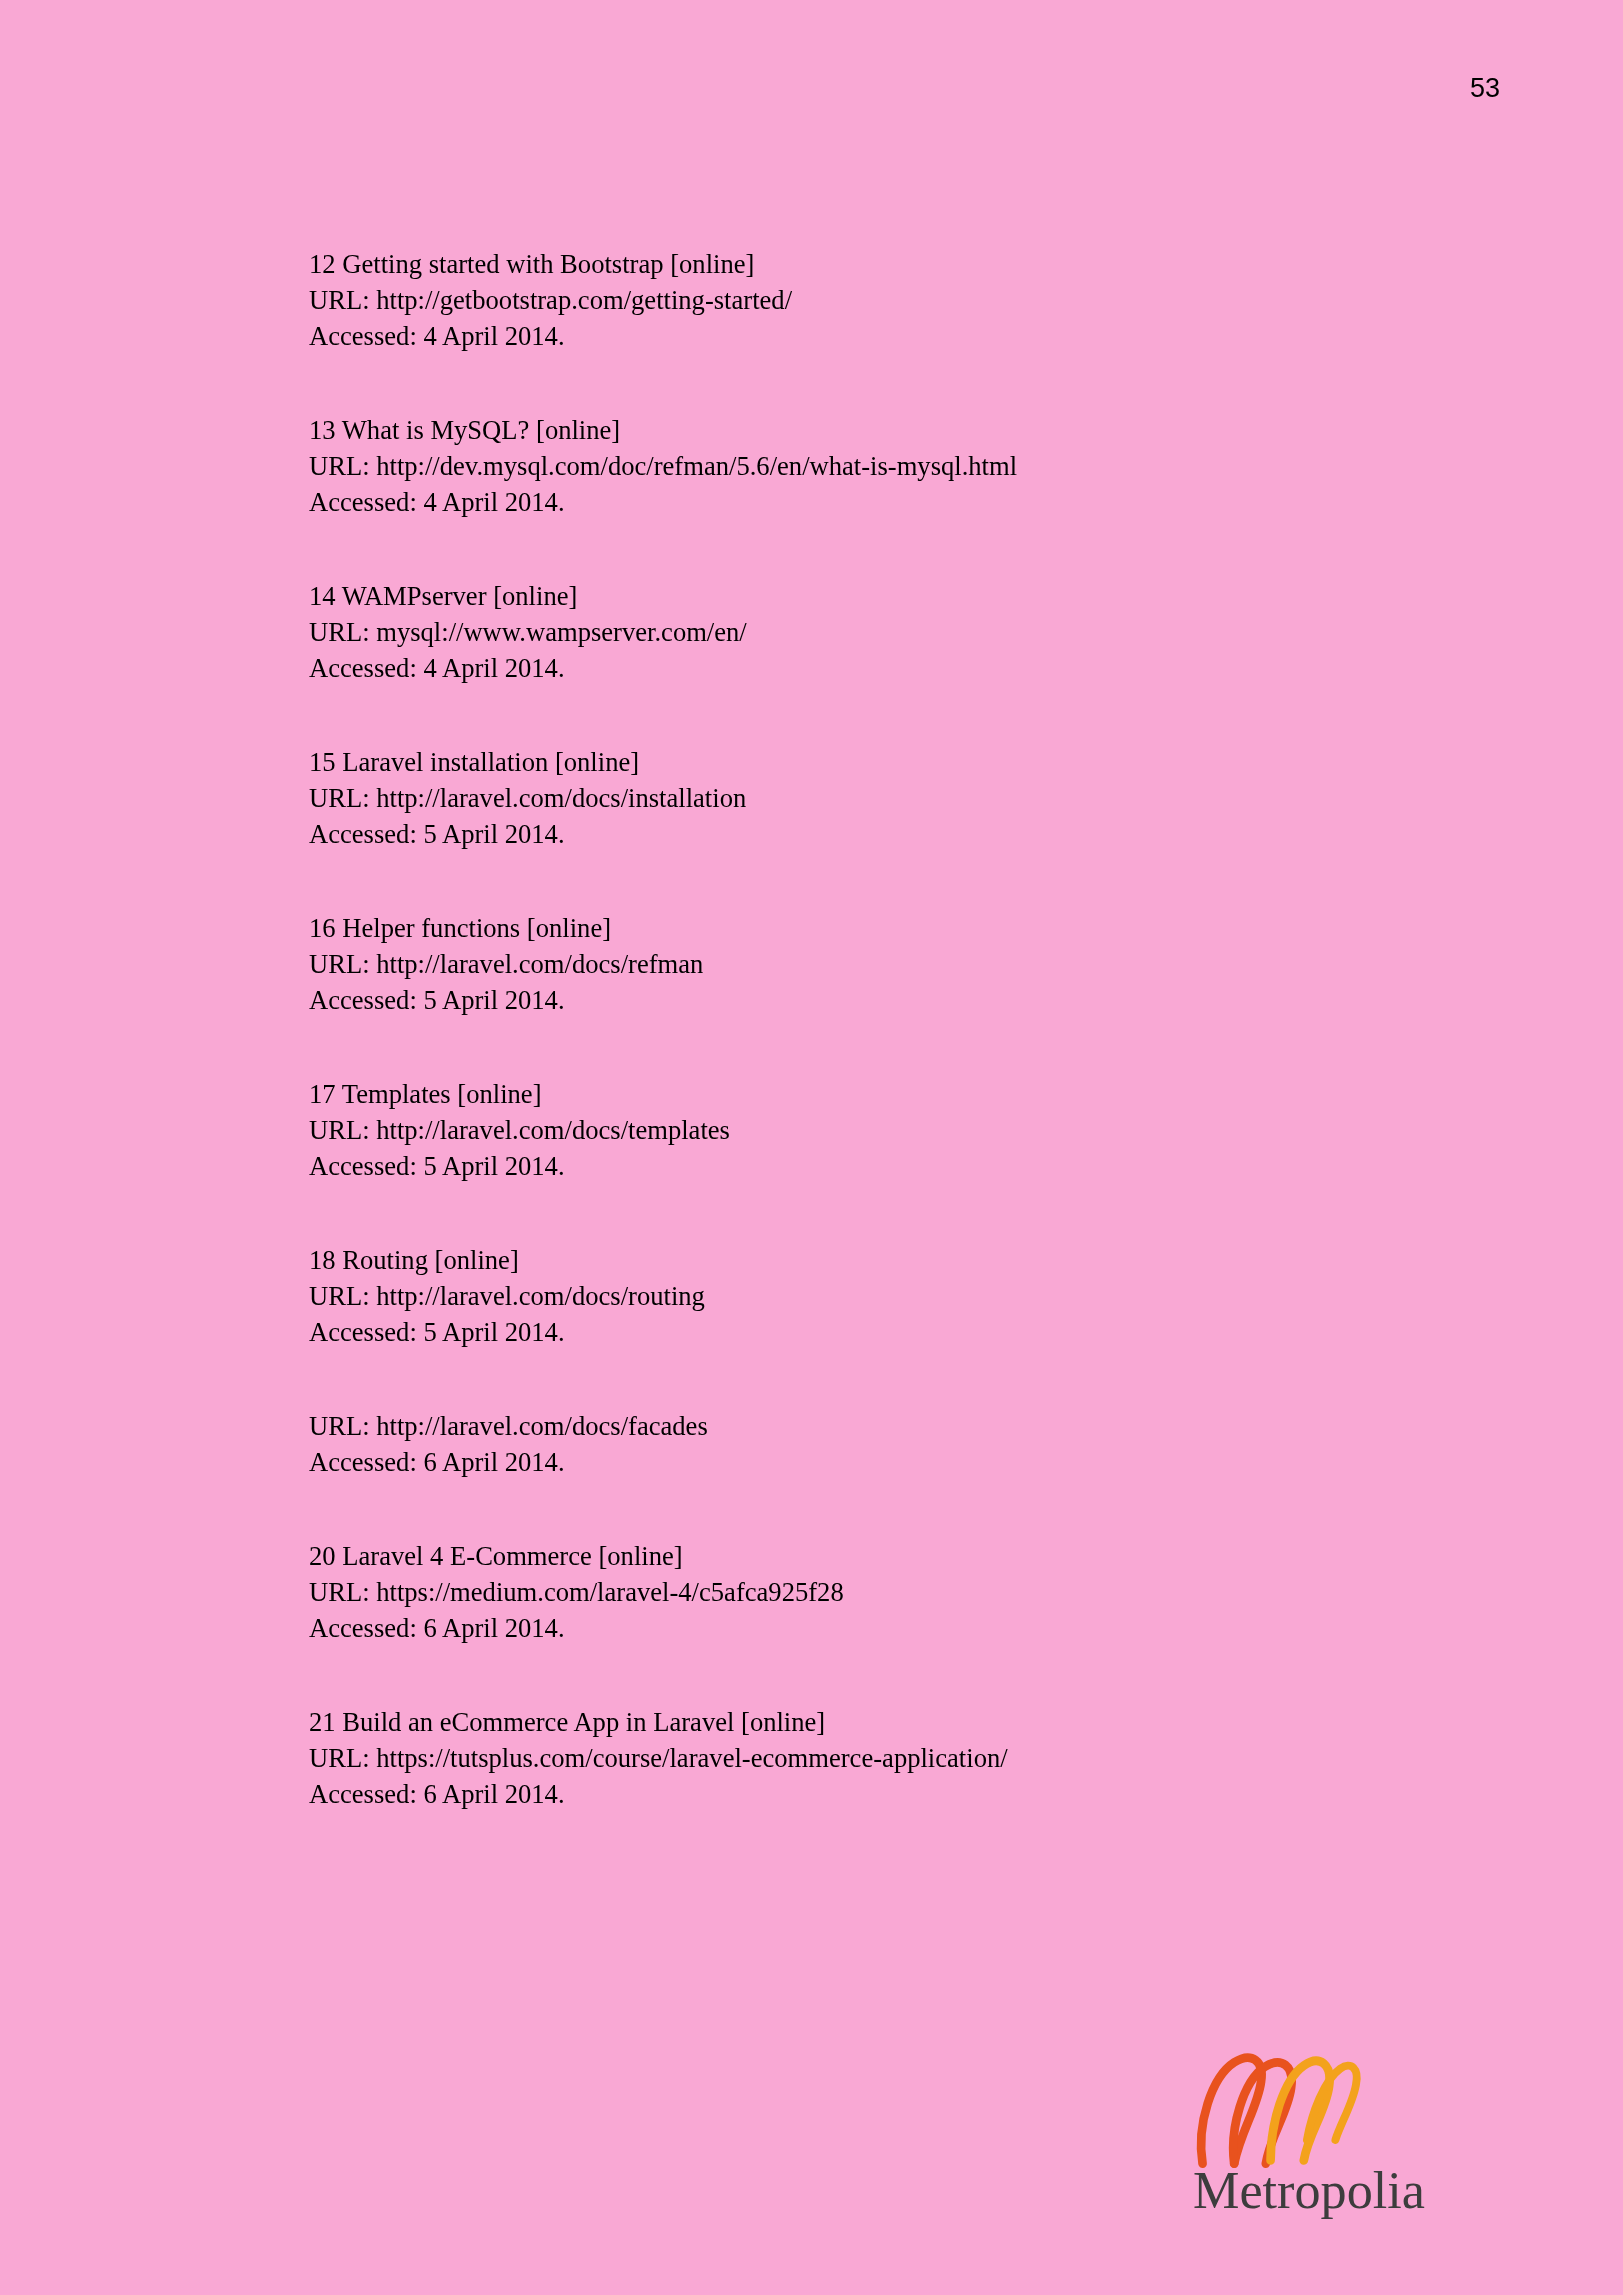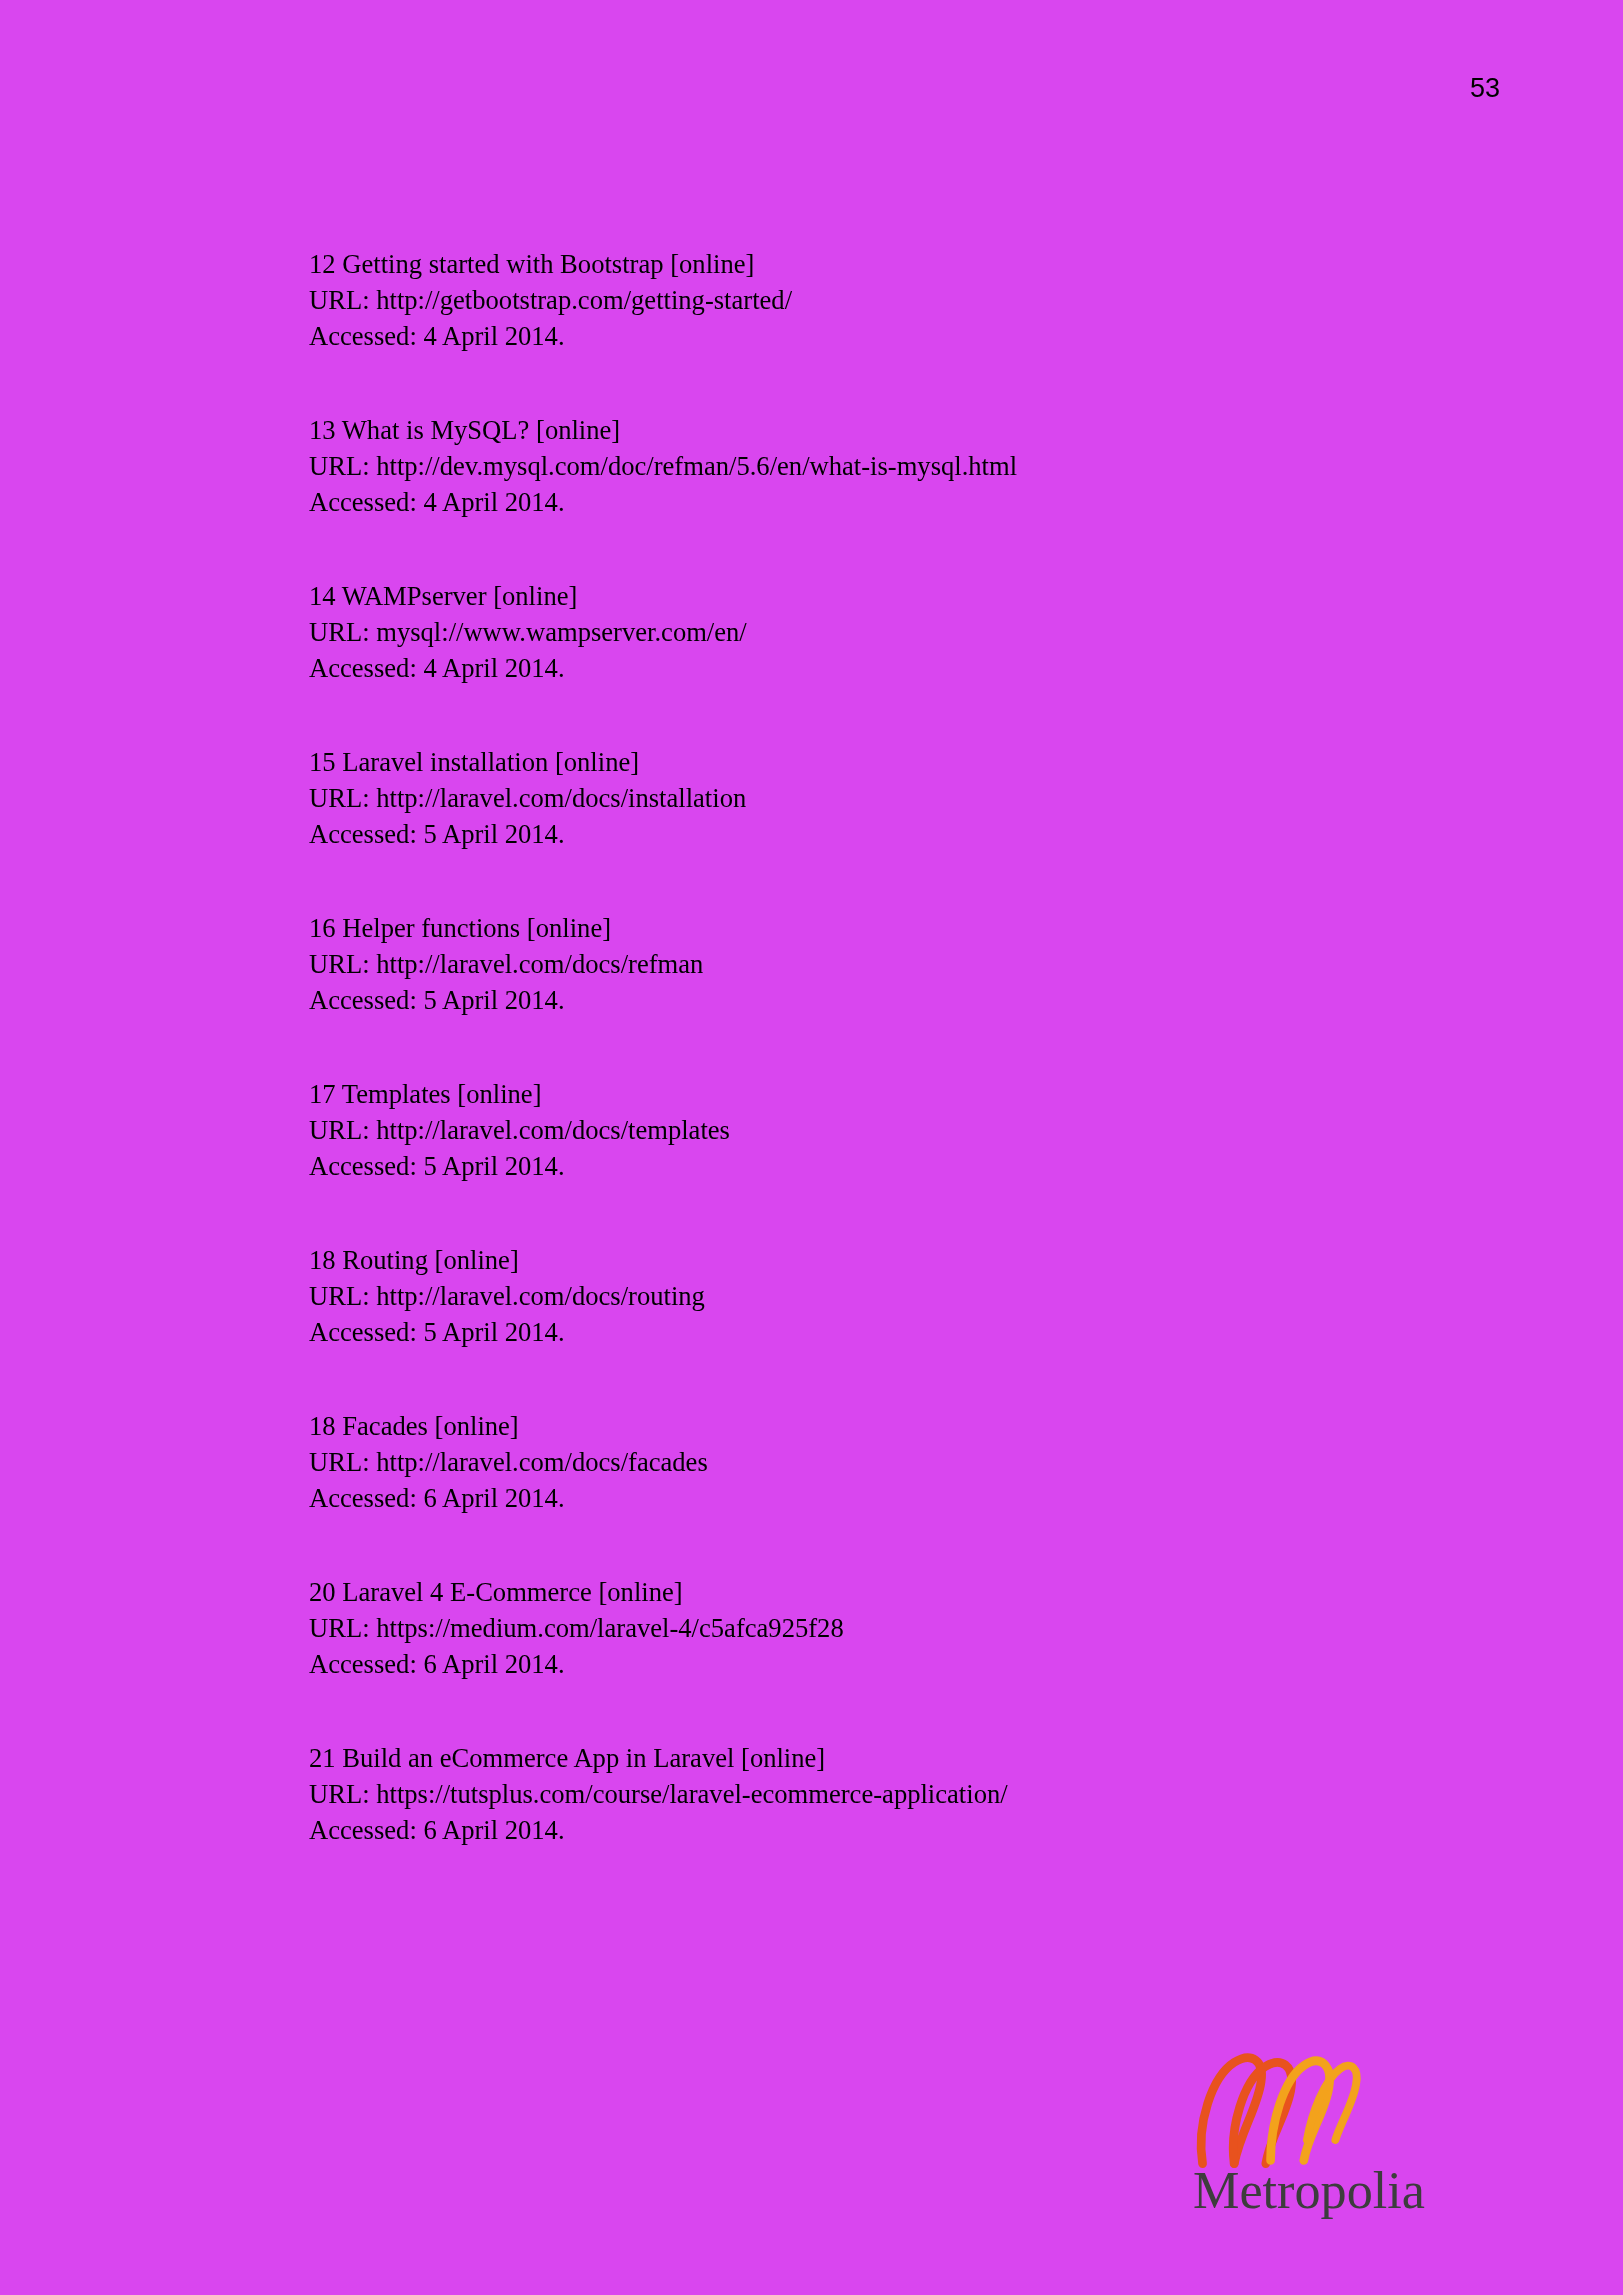--- a/index.html
+++ b/index.html
@@ -8,21 +8,21 @@
     background: #ffffff;
   }
   body {
     font-family: "Liberation Sans", sans-serif;
     color: #000000;
   }
   .page {
     position: relative;
     width: 1623px;
     height: 2295px;
-    background: #d946ef;
+    background: #f9a8d4;
     overflow: hidden;
     box-sizing: border-box;
   }
   .page-number {
     position: absolute;
     top: 75px;
     right: 123px;
     font-size: 27px;
     line-height: 1;
     color: #000;
@@ -99,21 +99,20 @@
       <div class="ref-line">Accessed: 5 April 2014.</div>
     </div>
 
     <div class="ref-block">
       <div class="ref-line">18 Routing [online]</div>
       <div class="ref-line">URL: http://laravel.com/docs/routing</div>
       <div class="ref-line">Accessed: 5 April 2014.</div>
     </div>
 
     <div class="ref-block">
-      <div class="ref-line">18 Facades [online]</div>
       <div class="ref-line">URL: http://laravel.com/docs/facades</div>
       <div class="ref-line">Accessed: 6 April 2014.</div>
     </div>
 
     <div class="ref-block">
       <div class="ref-line">20 Laravel 4 E-Commerce [online]</div>
       <div class="ref-line">URL: https://medium.com/laravel-4/c5afca925f28</div>
       <div class="ref-line">Accessed: 6 April 2014.</div>
     </div>
 

